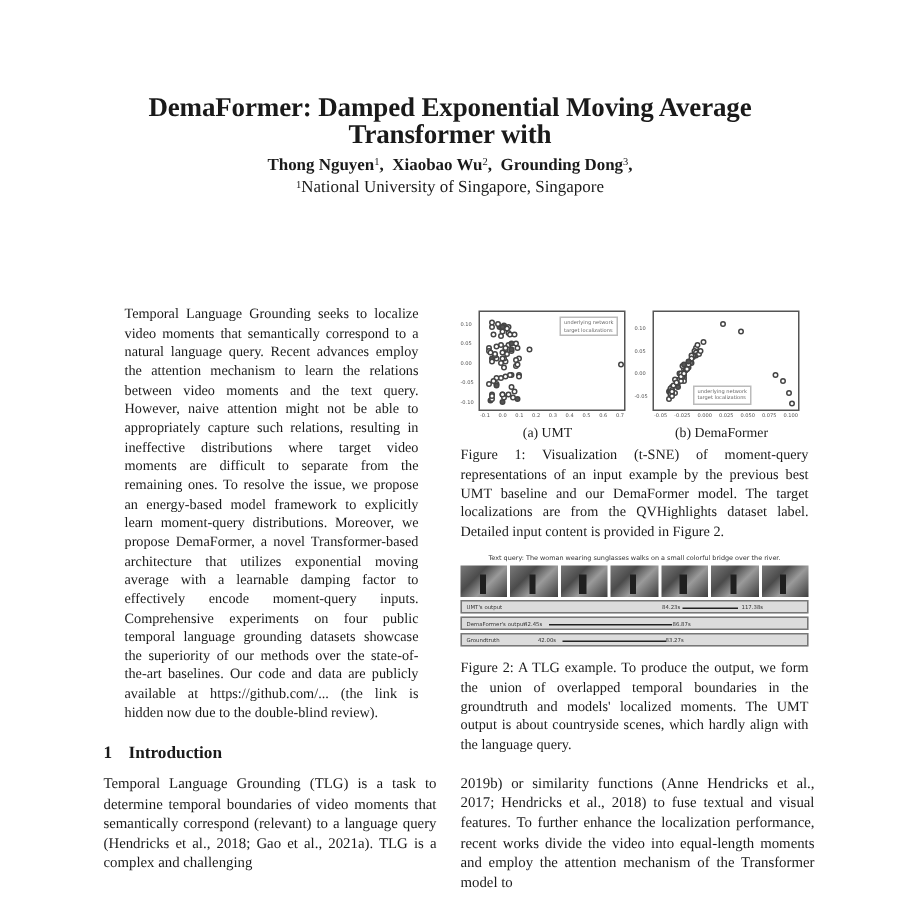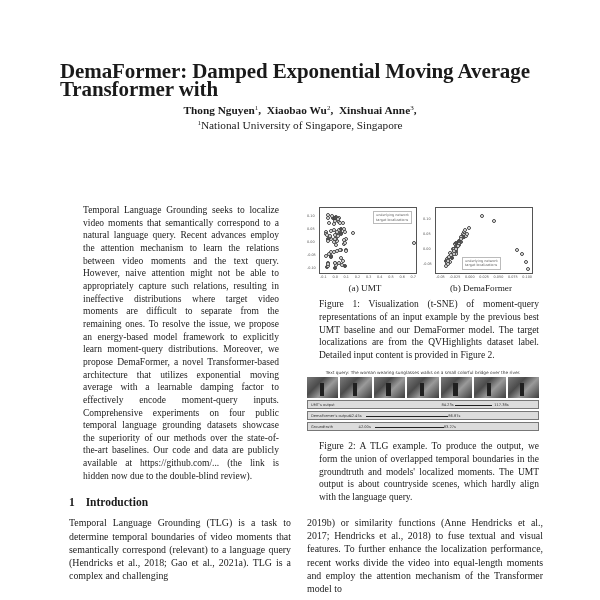--- a/index.html
+++ b/index.html
@@ -1,20 +1,20 @@
 <!DOCTYPE html>
 <html><head>
 <meta charset="utf-8">
 <style>
   * { box-sizing: border-box; margin: 0; padding: 0; }
   html, body { width: 600px; height: 600px; overflow: hidden; background: #ffffff; }
   body { font-family: "Liberation Serif", "DejaVu Serif", serif; color: #1a1a1a; position: relative; }
 
-  .title { position: absolute; left: 60px; top: 62px; width: 480px; 
-    font-weight: bold; font-size: 21px; line-height: 18px; letter-spacing: -0.1px; }
+  .title { position: absolute; left: 60px; top: 62px; width: 480px; text-align: center;
+    font-weight: bold; font-size: 18px; line-height: 18px; letter-spacing: -0.1px; }
   .authors { position: absolute; left: 100px; top: 103px; width: 400px; text-align: center;
     font-size: 11.3px; line-height: 14.6px; }
   .authors .names { font-weight: bold; }
   .authors sup { font-size: 7px; vertical-align: top; position: relative; top: -2px; font-weight: normal; }
   .email { font-family: "Liberation Mono", "DejaVu Sans Mono", monospace; font-size: 7.6px; margin-top: 2px; color: #333; }
 
   .col-left { position: absolute; left: 71px; top: 204px; width: 210px; }
   .abstract-head { text-align: center; font-weight: bold; font-size: 11.5px; margin-bottom: 6px; }
   .abstract-text { font-size: 9.5px; line-height: 12.65px; text-align: justify; padding: 0 2px 0 12px; hyphens: manual; }
   .intro-head { font-weight: bold; font-size: 11.5px; margin-top: 14px; margin-left: -2px; word-spacing: 8px; }
@@ -26,21 +26,21 @@
   .fig1 .plot { position: absolute; left: 12px; top: 7px; width: 98px; height: 67px; border: 0.8px solid #555; background: #fff; }
   .fig1 .sub { position: absolute; left: 0; top: 83px; width: 116px; text-align: center; font-size: 9.2px; }
   .ticks-y { position: absolute; left: -13px; top: 0; height: 100%; font-family: "DejaVu Sans", sans-serif; font-size: 3.4px; color: #555; }
   .ticks-x { position: absolute; bottom: -6px; left: 0; width: 100%; display: flex; justify-content: space-between;
     font-family: "DejaVu Sans", sans-serif; font-size: 3.4px; color: #555; }
   .legend { position: absolute; border: 0.5px solid #bbb; background: #fff; padding: 1px 2px;
     font-family: "DejaVu Sans", sans-serif; font-size: 3.4px; color: #666; line-height: 4.6px; }
   .dot { position: absolute; width: 4px; height: 4px; border-radius: 50%; border: 0.8px solid #444; background: #fff; }
   .dot.f { background: #555; }
 
-  .caption { font-size: 9.5px; line-height: 12.8px; text-align: justify; margin-left: 12px; }
+  .caption { font-size: 9.5px; line-height: 12.8px; text-align: justify; }
   .cap1 { margin-top: 6px; }
 
   .fig2 { margin-top: 8px; height: 64px; position: relative; }
   .query { font-family: "DejaVu Sans", sans-serif; font-size: 4.3px; text-align: center; color: #333; height: 6px; }
   .frames { display: flex; gap: 2px; height: 21px; margin-top: 1px; }
   .frame { flex: 1; background: linear-gradient(135deg, #7a7a7a 0%, #4b4b4b 35%, #9a9a9a 60%, #3e3e3e 100%); position: relative; }
   .frame::after { content: ""; position: absolute; left: 40%; top: 30%; width: 14%; height: 60%; background: #1f1f1f; }
   .bar-row { height: 9px; margin-top: 2px; border: 0.8px solid #777; background: #dcdcdc; position: relative;
     font-family: "DejaVu Sans", sans-serif; font-size: 3.6px; color: #333; }
   .bar-row .lbl { position: absolute; left: 3px; top: 2px; }
@@ -54,21 +54,21 @@
 <body>
 
 <div class="title">
   <div>DemaFormer: Damped Exponential Moving Average Transformer with</div>
 </div>
 
 <div class="authors">
   <div class="names">
     <span>Thong Nguyen</span><sup>1</sup>,&nbsp;
     <span>Xiaobao Wu</span><sup>2</sup>,&nbsp;
-    <span>Xinshuai Anne</span><sup>3</sup>,
+    <span>Grounding Dong</span><sup>3</sup>,
   </div>
   <div><sup>1</sup><span>National University of Singapore, Singapore</span></div>
 </div>
 
 <div class="col-left">
   <div class="abstract-text">Temporal Language Grounding seeks to localize video moments that semantically correspond to a natural language query. Recent advances employ the attention mechanism to learn the relations between video moments and the text query. However, naive attention might not be able to appropriately capture such relations, resulting in ineffective distributions where target video moments are difficult to separate from the remaining ones. To resolve the issue, we propose an energy-based model framework to explicitly learn moment-query distributions. Moreover, we propose DemaFormer, a novel Transformer-based architecture that utilizes exponential moving average with a learnable damping factor to effectively encode moment-query inputs. Comprehensive experiments on four public temporal language grounding datasets showcase the superiority of our methods over the state-of-the-art baselines. Our code and data are publicly available at https://github.com/... (the link is hidden now due to the double-blind review).</div>
   <div class="intro-head">
     <span>1</span>
     <span>Introduction</span>
   </div>

